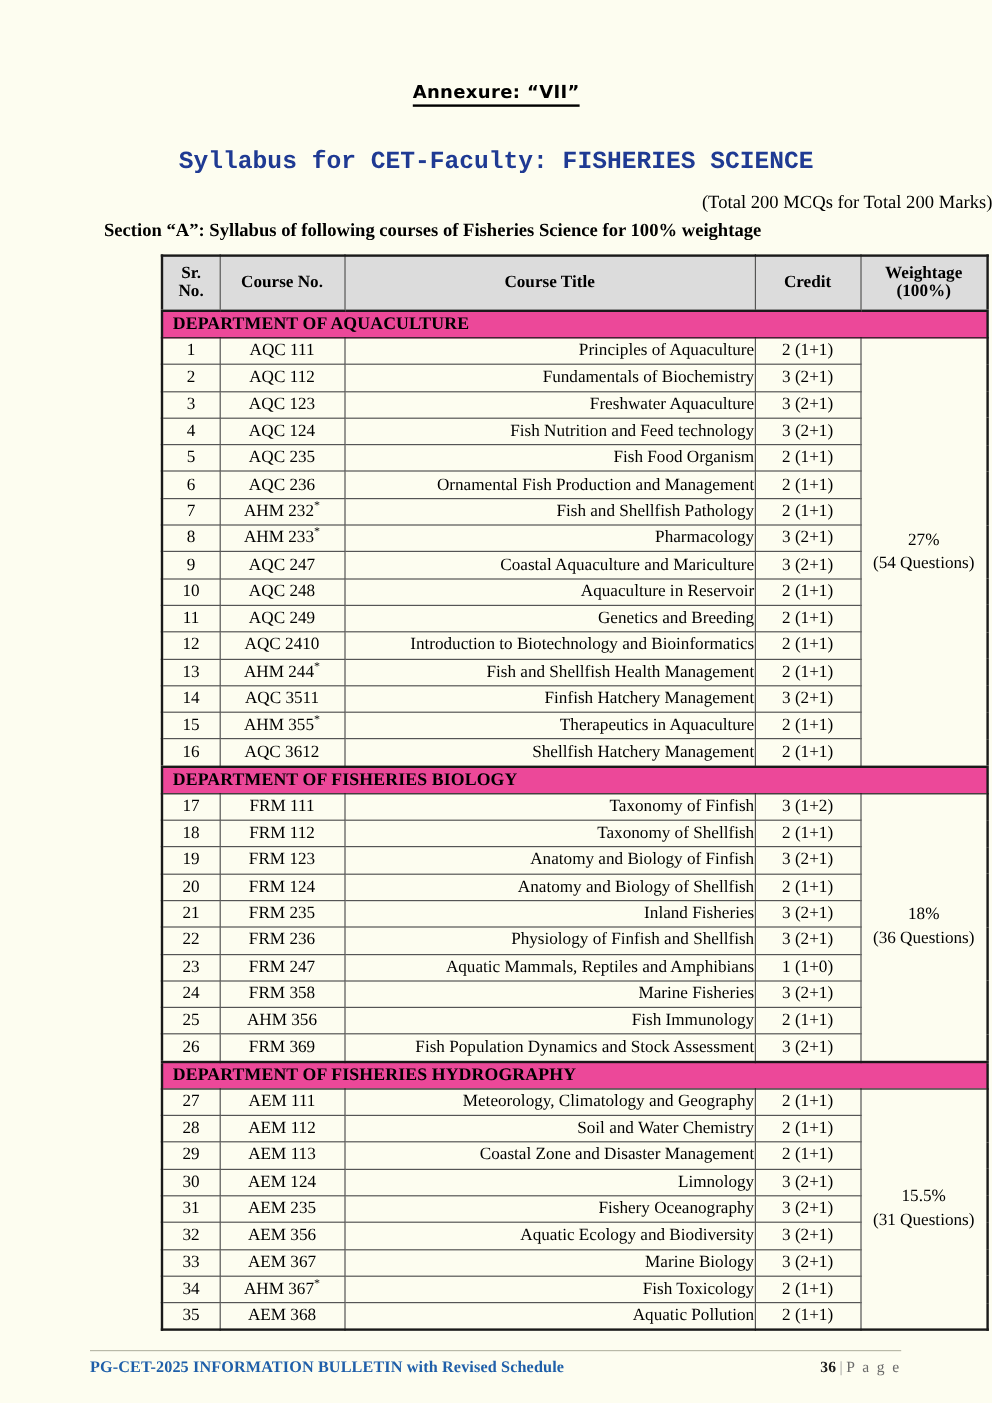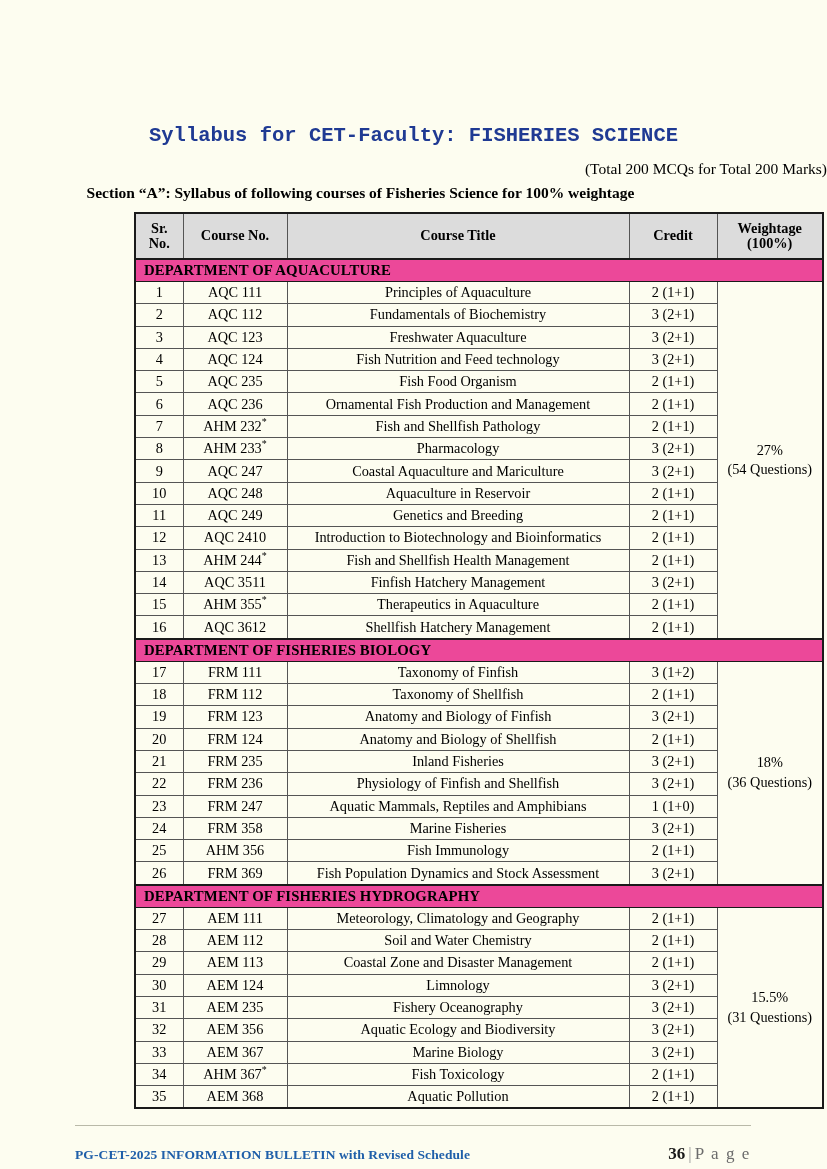--- a/index.html
+++ b/index.html
@@ -118,21 +118,21 @@
     height: 21px;
     padding-left: 8px;
     border-top: 2px solid #1a1a1a;
     border-bottom: 1px solid #1a1a1a;
     letter-spacing: 0.1px;
   }
 
   tr.row td { height: 21.3px; }
   td.sr     { text-align: center; }
   td.code   { text-align: center; }
-  td.title  { text-align: center; padding-left: 7px; }
+  td.title  { text-align: right; padding-left: 7px; }
   td.cred   { text-align: center; }
   td.wt {
     text-align: center;
     line-height: 1.35;
     font-size: 14.3px;
   }
   td.wt .pct { display: block; }
   td.wt .qs  { display: block; }
   sup.star {
     font-size: 10px;
@@ -158,36 +158,38 @@
     align-items: baseline;
     font-family: "Liberation Serif", serif;
   }
   .footer-left {
     font-weight: bold;
     font-size: 13.5px;
     color: #1f5fa9;
     letter-spacing: 0.1px;
   }
   .footer-right {
-    font-size: 17px;
+    font-size: 13px;
     color: #3c6fb0;
-    margin-top: 13px;
   }
   .footer-right .pg {
     font-weight: bold;
     color: #1a1a1a;
   }
   .footer-right .sep { color: #9a9a9a; padding: 0 3px; }
   .footer-right .word { letter-spacing: 1.6px; color: #6b6b6b; }
 </style>
 </head>
 <body>
 
 <div class="page">
 
+  <div class="annexure">
+    <span>Annexure: “VII”</span>
+  </div>
 
   <div class="doc-title">Syllabus for CET-Faculty: FISHERIES SCIENCE</div>
 
   <div class="subtitle">(Total 200 MCQs for Total 200 Marks)</div>
 
   <div class="section-line">Section “A”: Syllabus of following courses of Fisheries Science for 100% weightage</div>
 
   <div class="table-wrap">
     <table class="syl">
       <colgroup>

